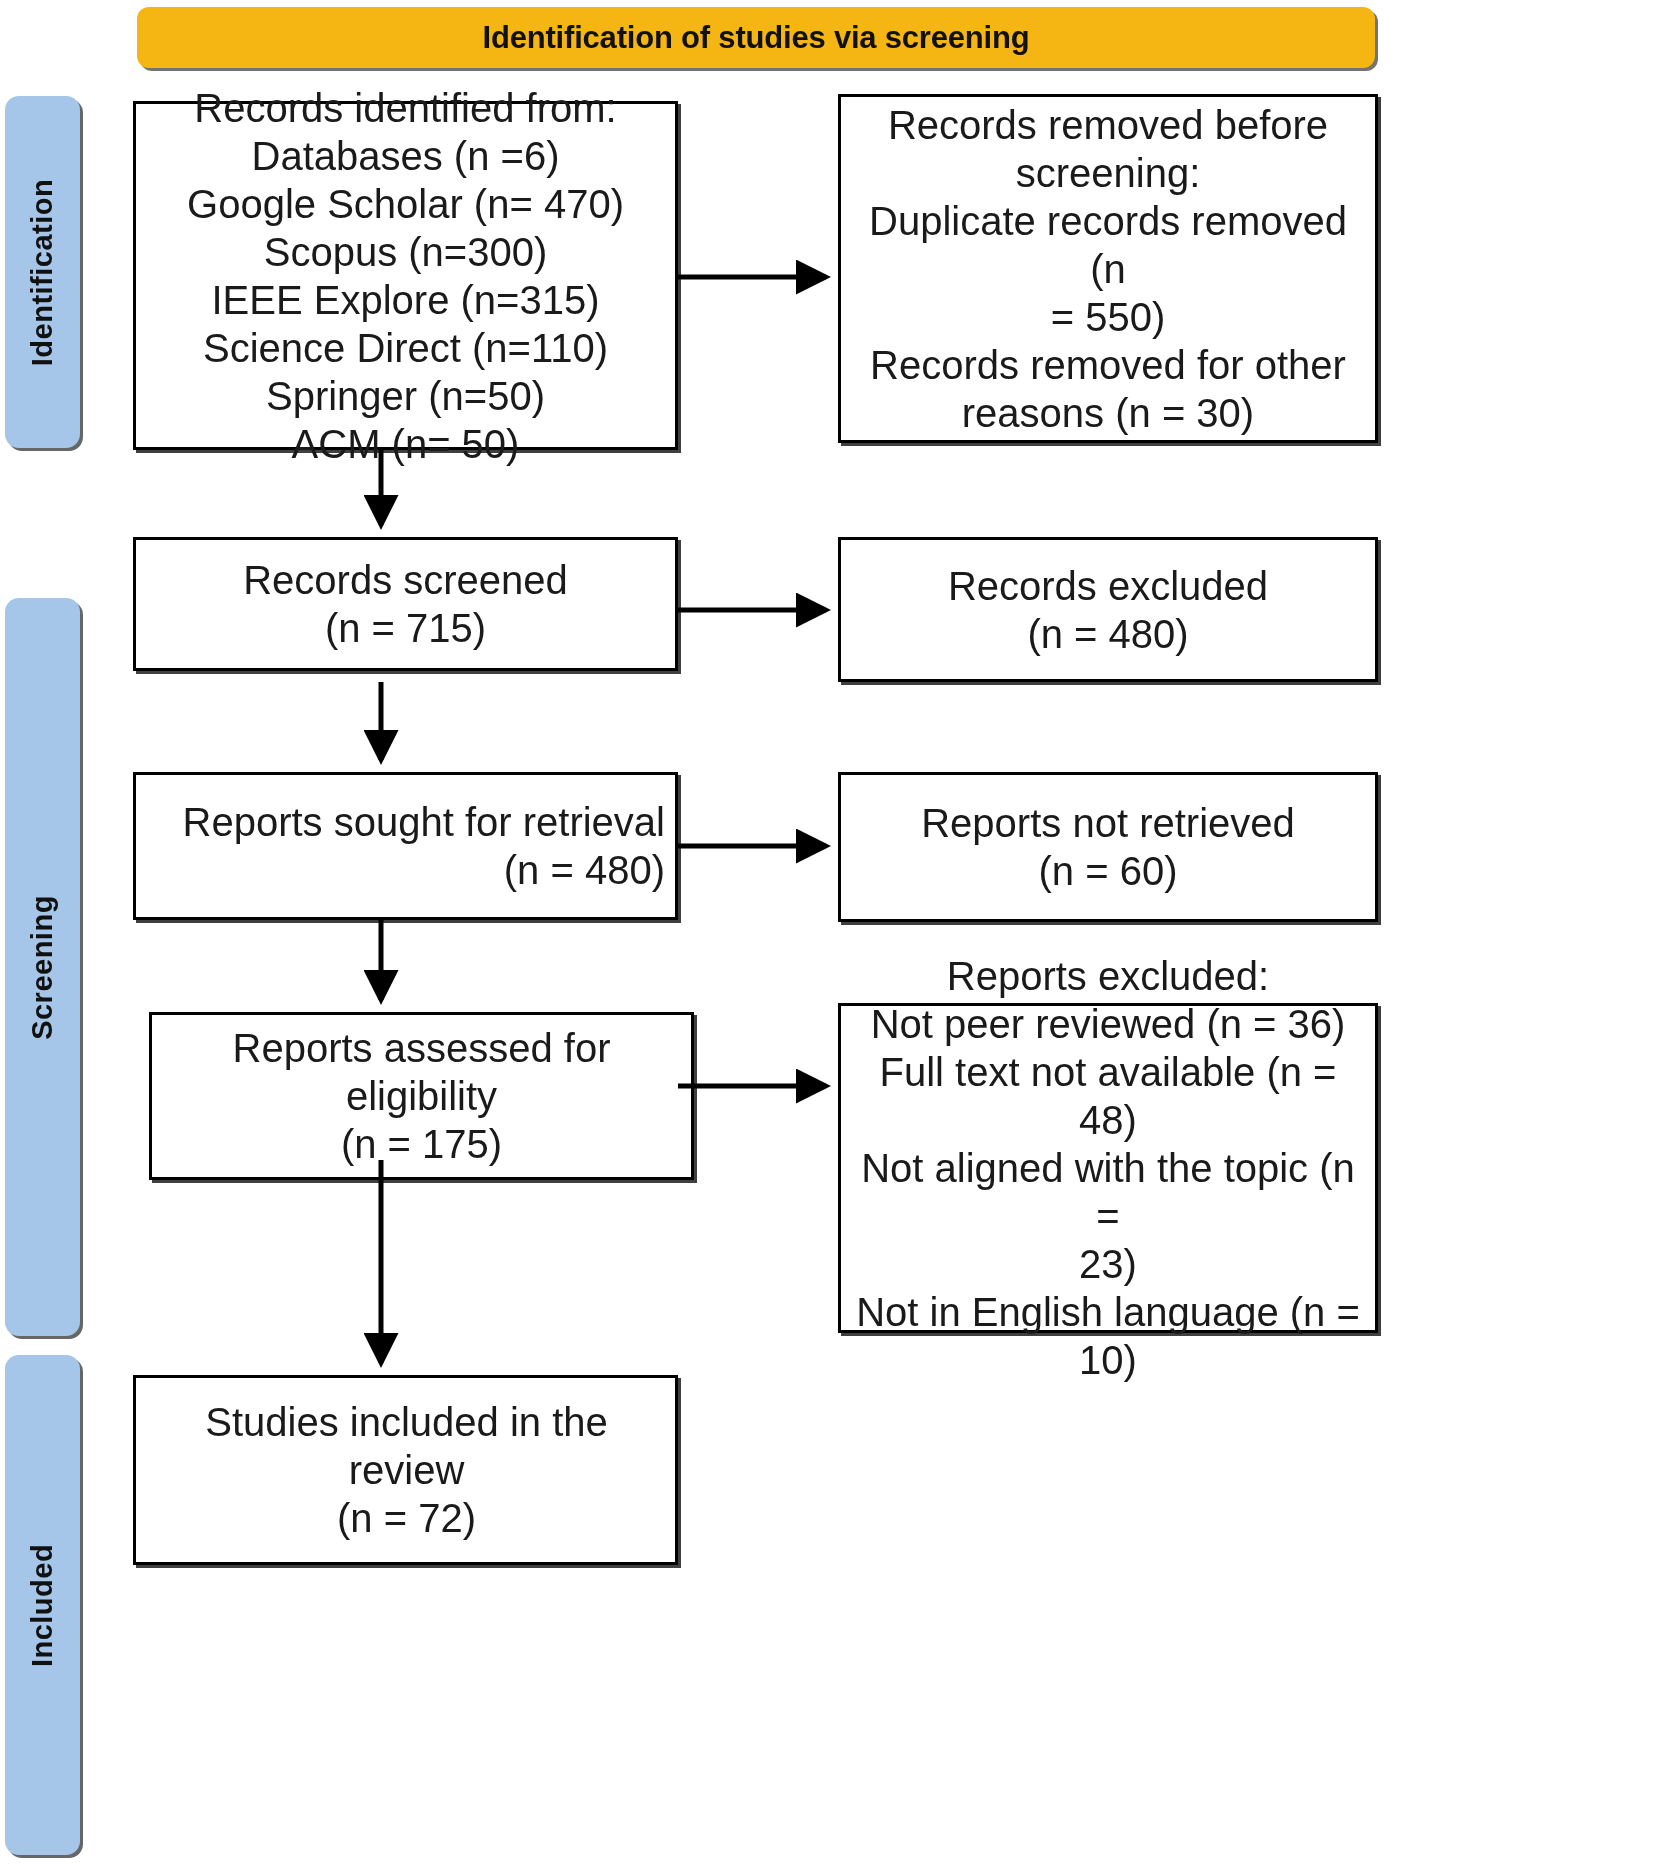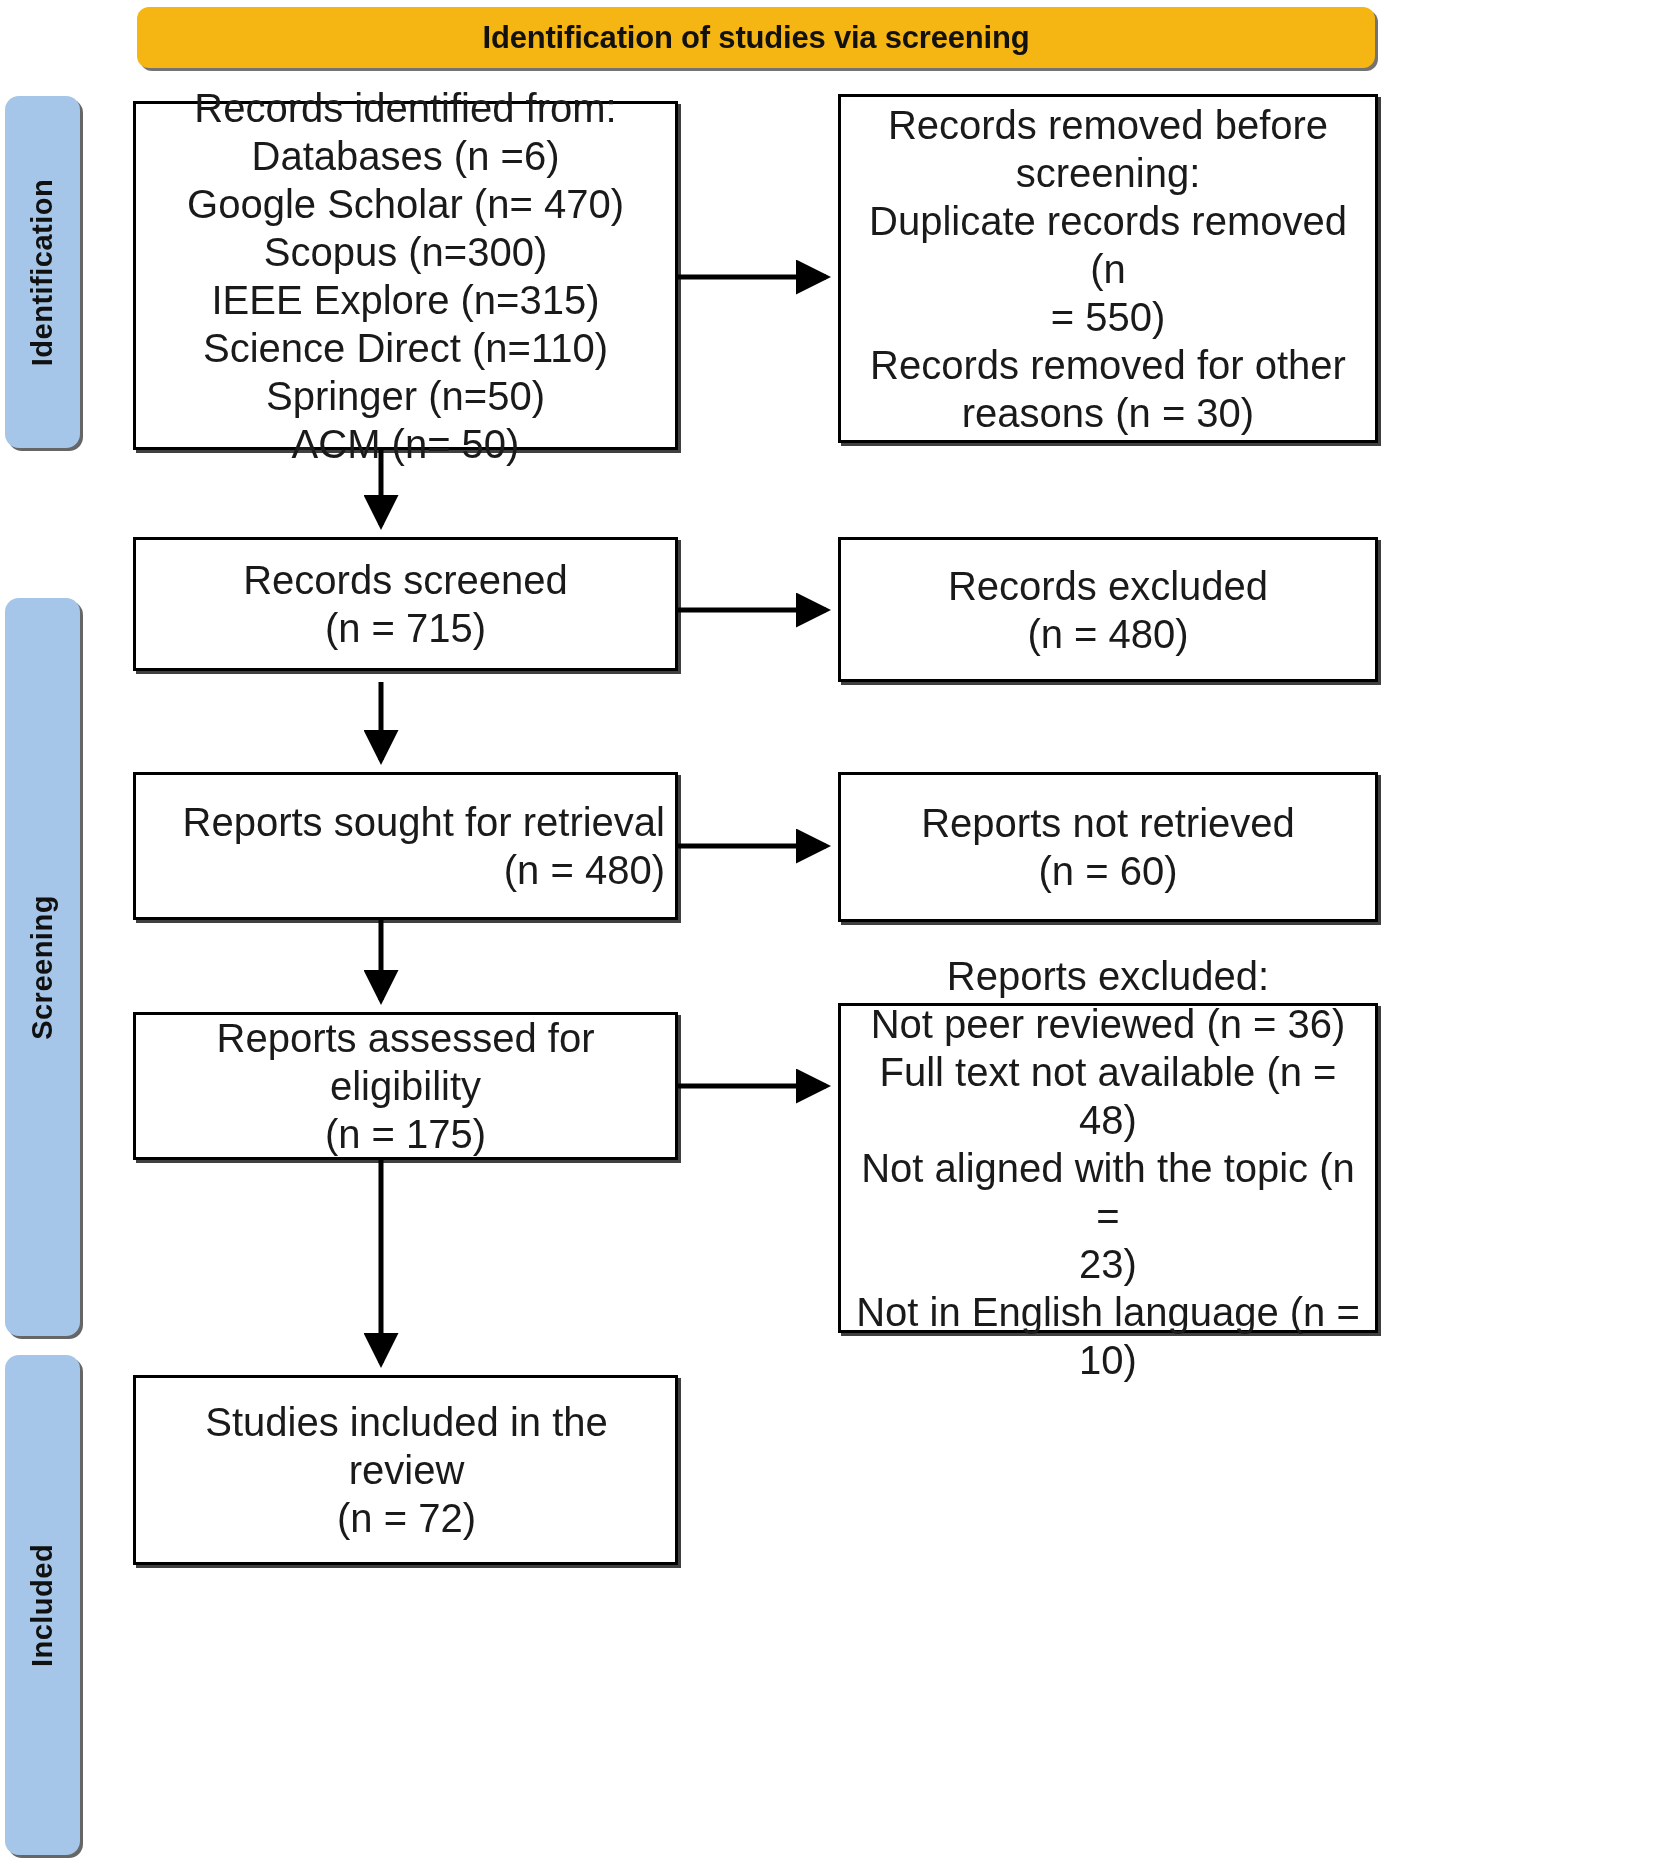--- a/index.html
+++ b/index.html
@@ -83,21 +83,21 @@
     color: #1a1a1a;
     line-height: 1.20;
     text-align: center;
     white-space: pre-wrap;
   }
 
   
   #box-identified        { left: 133px; top: 101px;  width: 545px; height: 349px; }
   #box-screened          { left: 133px; top: 537px;  width: 545px; height: 134px; }
   #box-sought            { left: 133px; top: 772px;  width: 545px; height: 148px; align-items: flex-end; }
-  #box-assessed          { left: 133px; top: 1012px; width: 545px; height: 148px; }
+  #box-assessed          { left: 149px; top: 1012px; width: 545px; height: 168px; }
   #box-included-review   { left: 133px; top: 1375px; width: 545px; height: 190px; padding-left: 12px; }
 
   
   #box-removed-before    { left: 838px; top: 94px;  width: 540px; height: 349px; }
   #box-records-excluded  { left: 838px; top: 537px;  width: 540px; height: 145px; }
   #box-not-retrieved     { left: 838px; top: 772px;  width: 540px; height: 150px; }
   #box-reports-excluded  { left: 838px; top: 1003px; width: 540px; height: 330px; }
 
   
   .arrow-svg {

